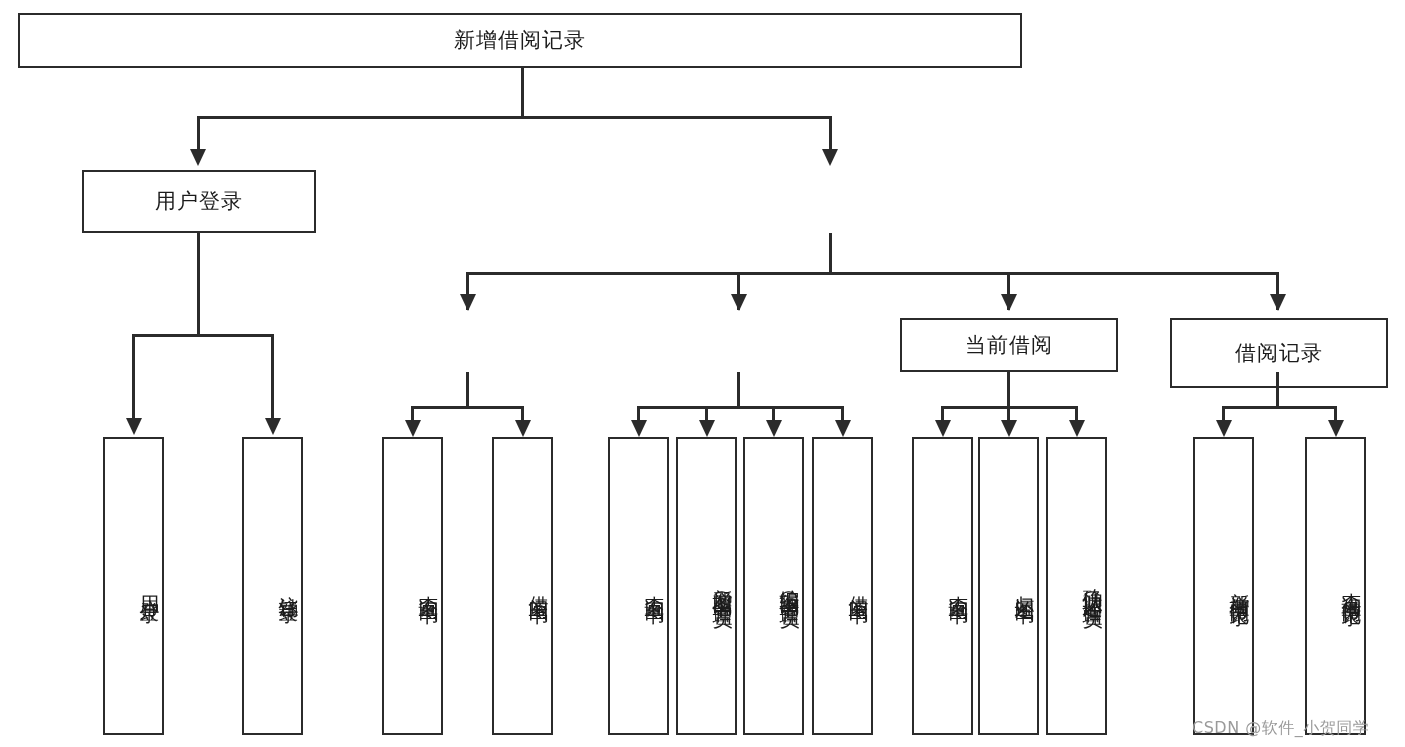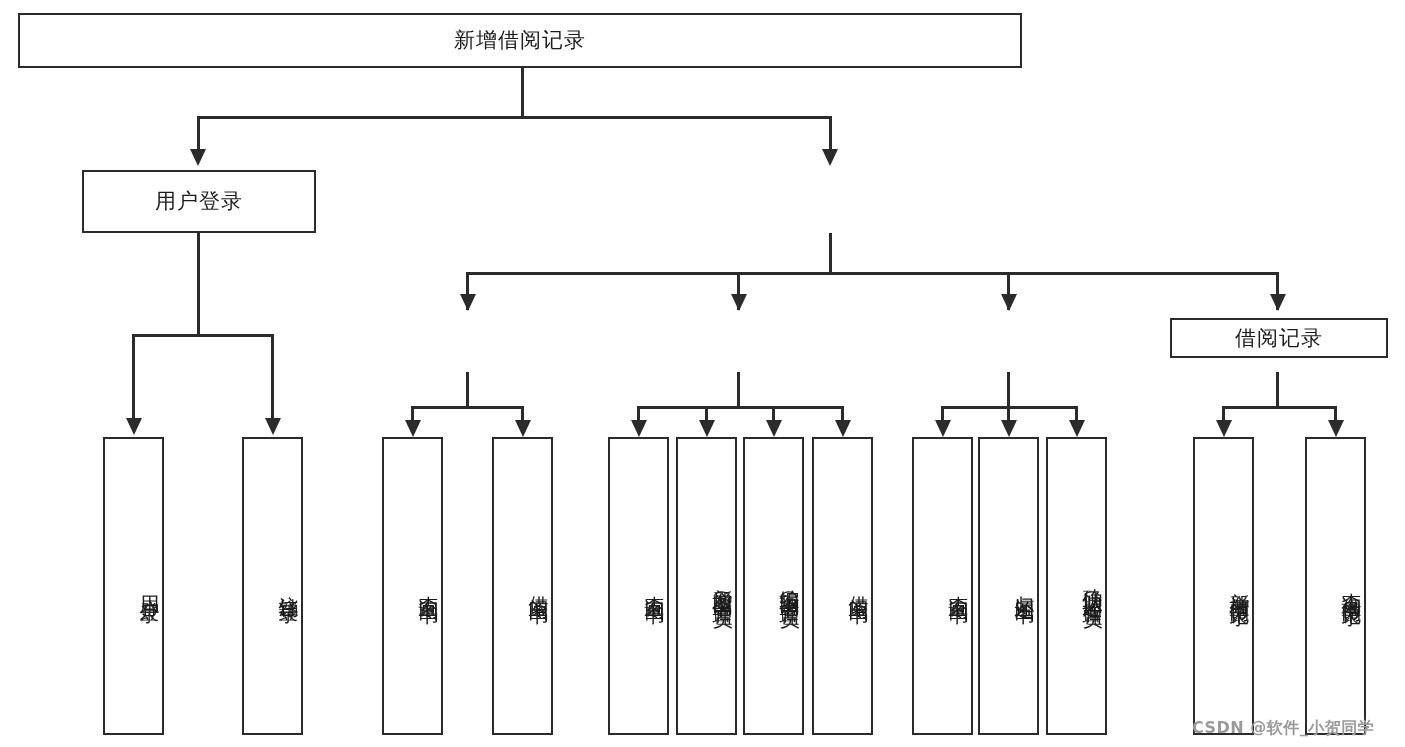--- a/index.html
+++ b/index.html
@@ -65,21 +65,20 @@
     border-right: 8px solid transparent;
     border-top: 17px solid #2b2b2b;
   }
   
   #watermark {
     position: absolute;
     font-size: 16px;
     color: #9a9a9a;
     white-space: nowrap;
     letter-spacing: 0.5px;
-    font-weight: bold;
   }
 </style>
 </head>
 <body>
 
 <div id="canvas">
 
   <div class="node root horiz" style="left:18px; top:13px; width:1004px; height:55px;">
     <span>新增借阅记录</span>
   </div>
@@ -113,21 +112,24 @@
 
   <div class="edge v" style="left:737px; top:272px; width:3px; height:38px;"></div>
   <div class="arrow" style="left:731px; top:294px;"></div>
 
   <div class="edge v" style="left:1007px; top:272px; width:3px; height:38px;"></div>
   <div class="arrow" style="left:1001px; top:294px;"></div>
 
   <div class="edge v" style="left:1276px; top:272px; width:3px; height:38px;"></div>
   <div class="arrow" style="left:1270px; top:294px;"></div>
 
-  <div class="node horiz" style="left:1170px; top:318px; width:218px; height:40px;">
+  <div class="node horiz" style="left:900px; top:318px; width:218px; height:54px;">
+    <span>当前借阅</span>
+  </div>
+  <div class="node horiz" style="left:1170px; top:318px; width:218px; height:70px;">
     <span>借阅记录</span>
   </div>
 
   <div class="edge v" style="left:466px; top:372px; width:3px; height:36px;"></div>
   <div class="edge h" style="left:411px; top:406px; width:113px; height:3px;"></div>
   <div class="edge v" style="left:411px; top:406px; width:3px; height:18px;"></div>
   <div class="arrow" style="left:405px; top:420px;"></div>
   <div class="edge v" style="left:521px; top:406px; width:3px; height:18px;"></div>
   <div class="arrow" style="left:515px; top:420px;"></div>
 

